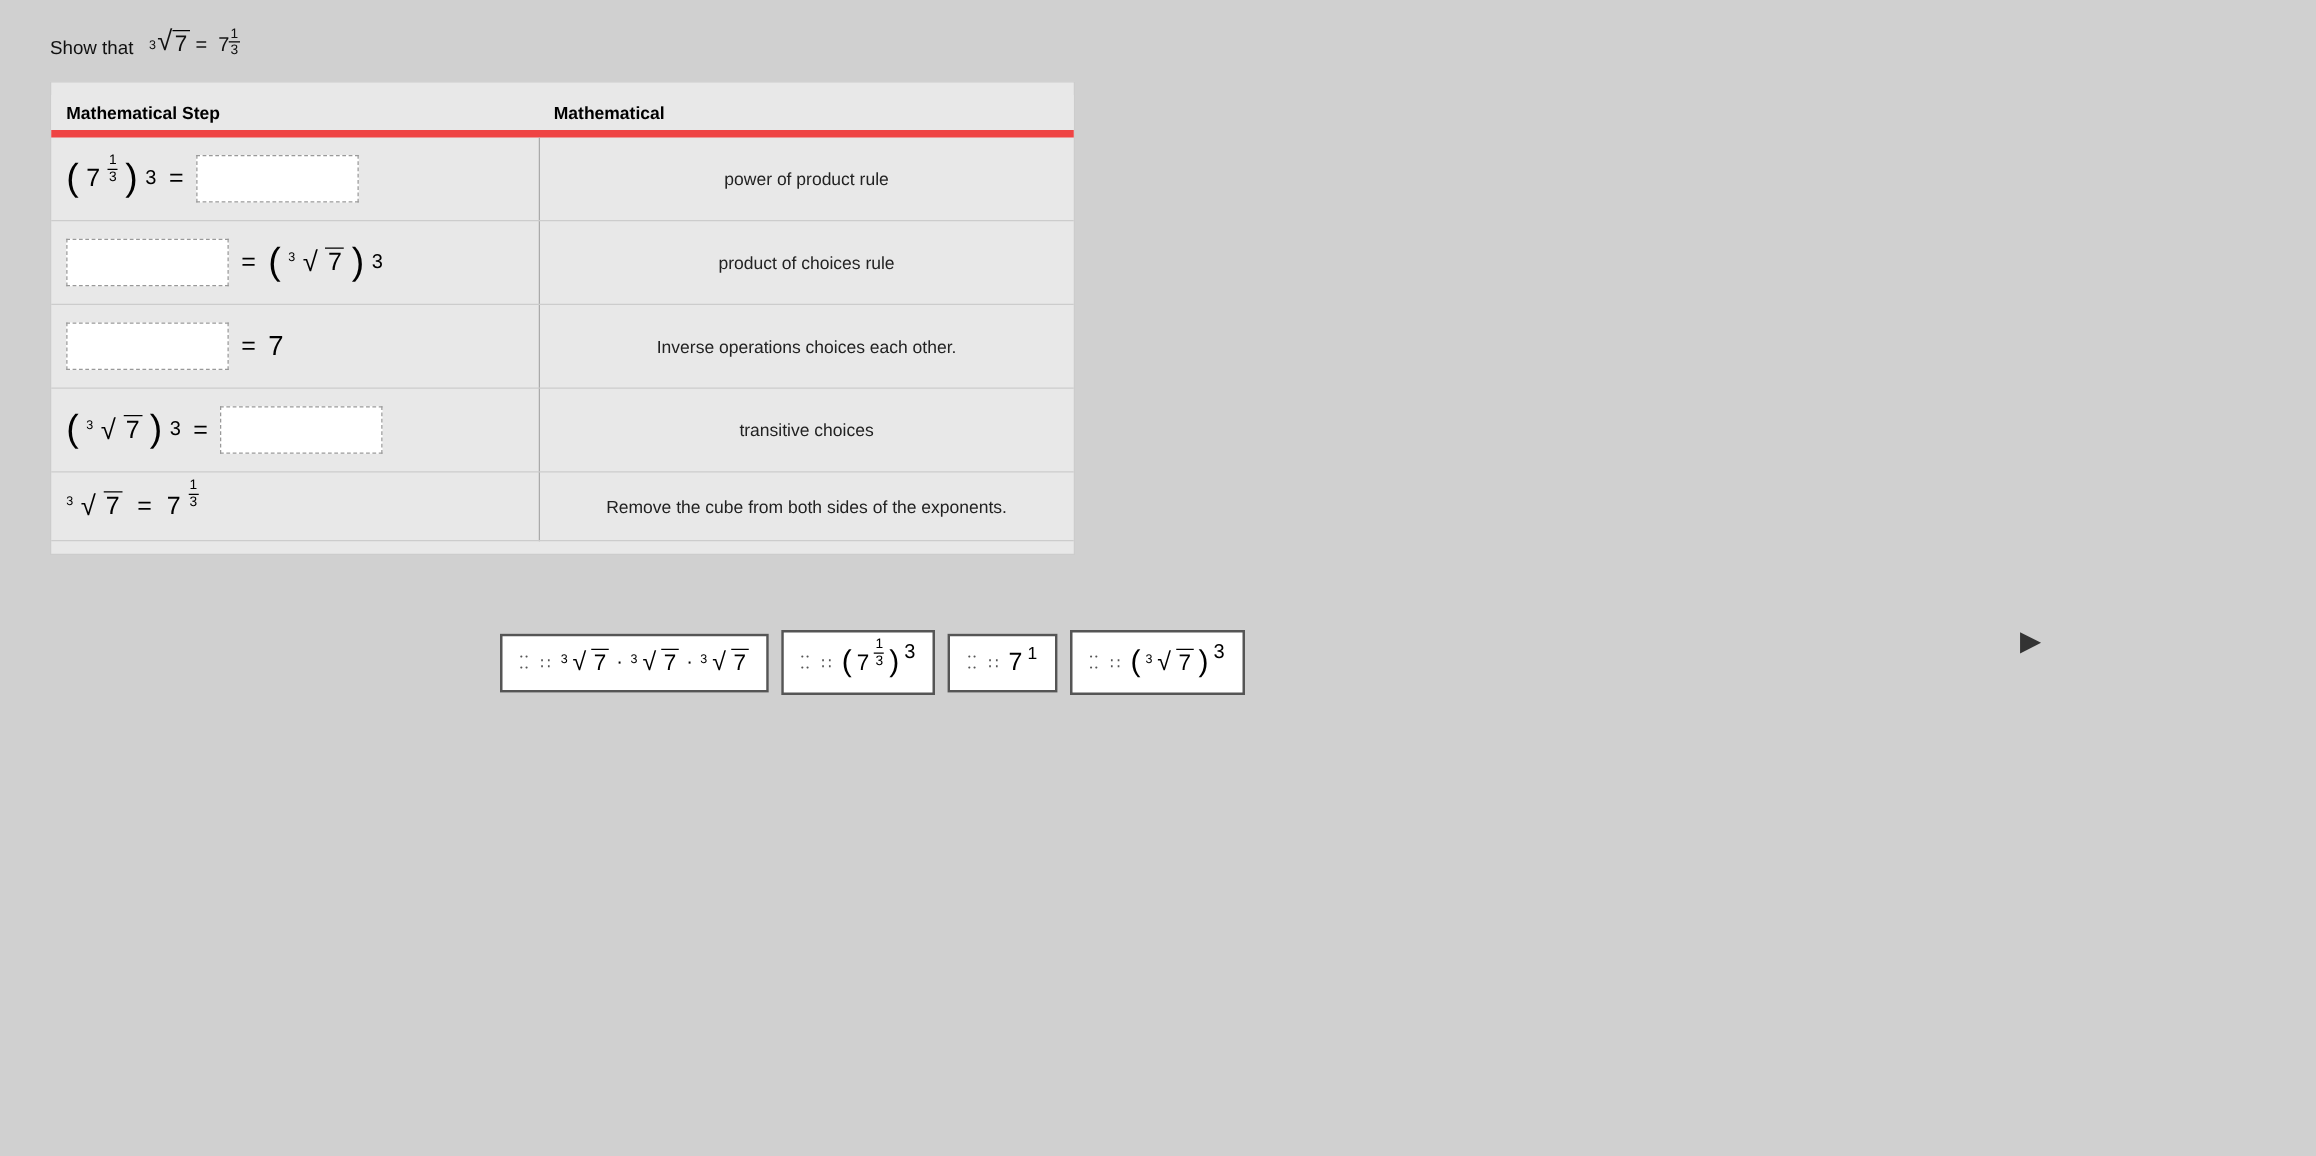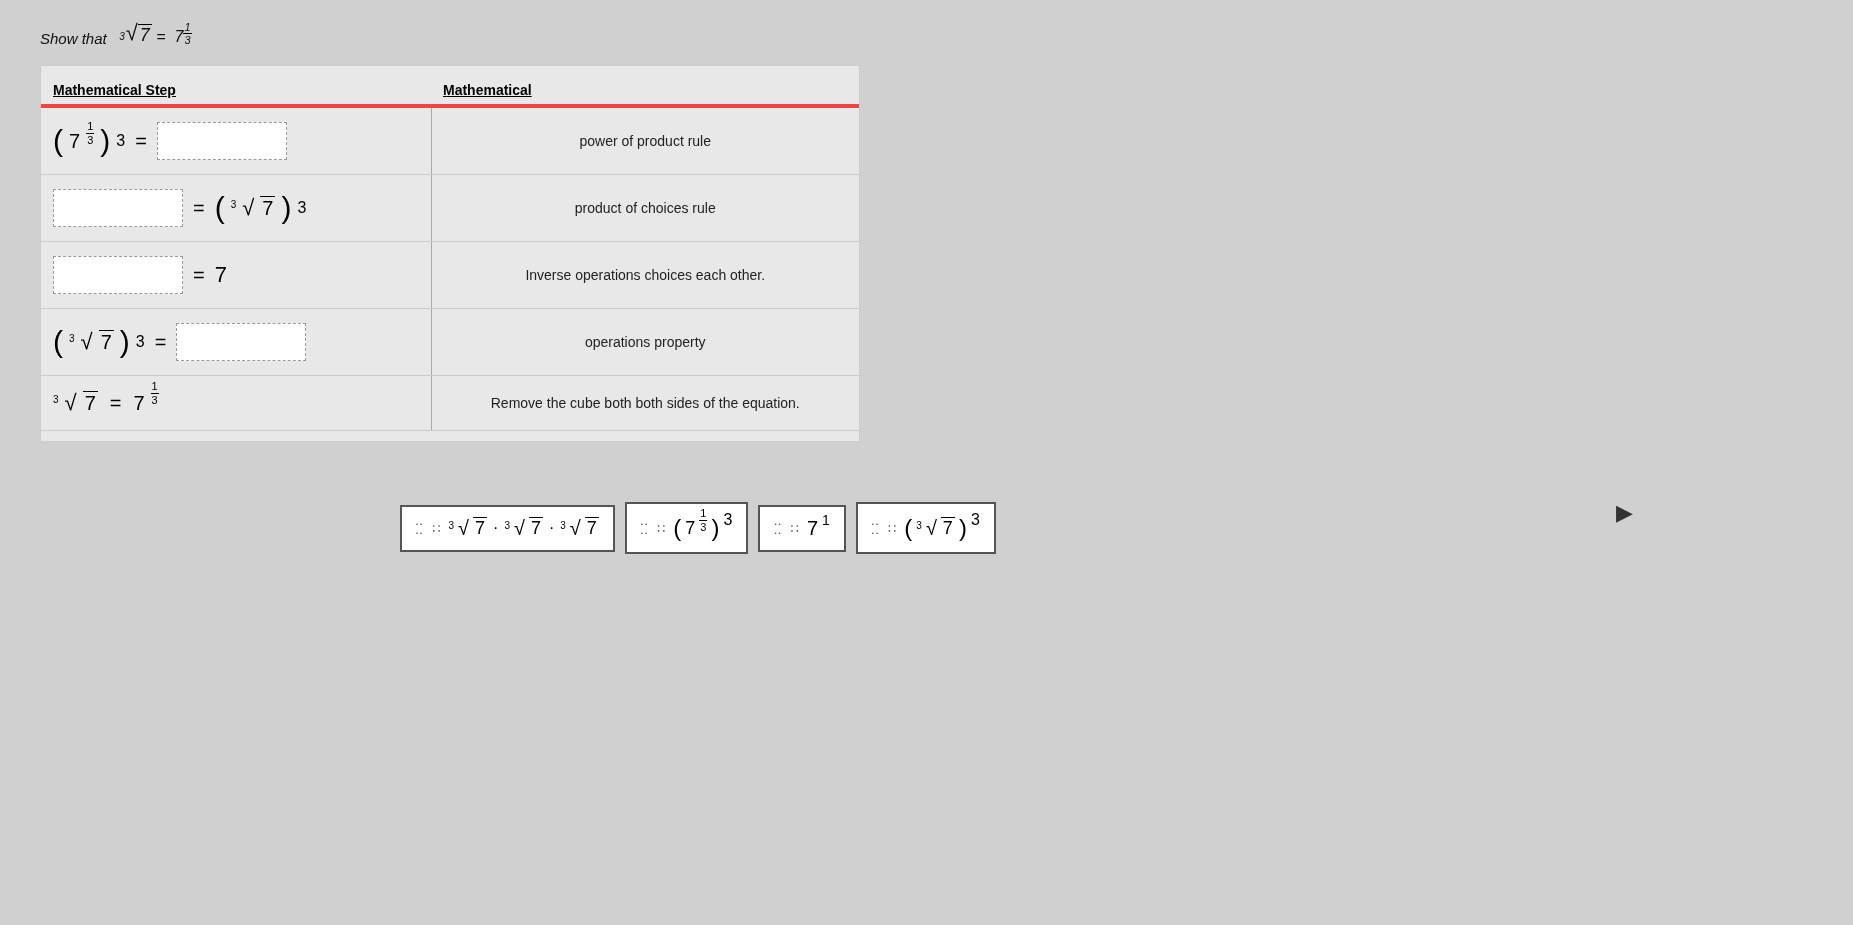--- a/index.html
+++ b/index.html
@@ -8,40 +8,38 @@
       font-family: Arial, sans-serif;
       font-size: 14px;
       width: 1853px;
       min-height: 925px;
       padding: 20px 40px;
     }
     .intro-text {
       font-size: 15px;
       margin-bottom: 18px;
       color: #111;
-      font-style: italic;
     }
     .main-container {
       background: #e8e8e8;
       border: 1px solid #ccc;
       padding: 10px 0 10px 0;
       max-width: 820px;
     }
     table.math-table {
       width: 100%;
       border-collapse: collapse;
     }
     table.math-table th {
       font-weight: bold;
       font-size: 14px;
       padding: 6px 12px 6px 12px;
-      border-bottom: 4px solid #ef4444;
+      border-bottom: 6px solid #ef4444;
       text-align: left;
       background: #e8e8e8;
-      text-decoration: underline;
     }
     table.math-table td {
       padding: 14px 12px;
       border-bottom: 1px solid #ccc;
       vertical-align: middle;
     }
     table.math-table td:first-child {
       border-right: 1px solid #aaa;
       width: 390px;
     }
@@ -228,21 +226,21 @@
               <span style="font-size:22px;">√</span>
               <span style="border-top:1.5px solid #000; padding:0 2px; font-size:20px;">7</span>
               <span class="big-paren">)</span>
               <span class="sup-large">3</span>
               <span style="font-size:20px; margin: 0 4px;">=</span>
               <span class="drop-box"></span>
             </div>
           </td>
           <td>
             <div class="explanation-cell">
-              <span>operations property</span>
+              <span>transitive choices</span>
             </div>
           </td>
         </tr>
 
         <tr>
           <td>
             <div class="step-cell">
 
               <span style="font-size:10px; position:relative; top:-4px;">3</span>
               <span style="font-size:22px;">√</span>
@@ -252,21 +250,21 @@
               <span style="font-size:12px; position:relative; top:-10px;">
                 <span class="frac">
                     <span class="numer">1</span>
                     <span class="denom">3</span>
                   </span>
               </span>
             </div>
           </td>
           <td>
             <div class="explanation-cell">
-              <span>Remove the cube both both sides of the equation.</span>
+              <span>Remove the cube from both sides of the exponents.</span>
             </div>
           </td>
         </tr>
       </tbody>
     </table>
   </div>
 
   <div class="cursor-arrow">▶</div>
 
   <div class="answer-choices">

